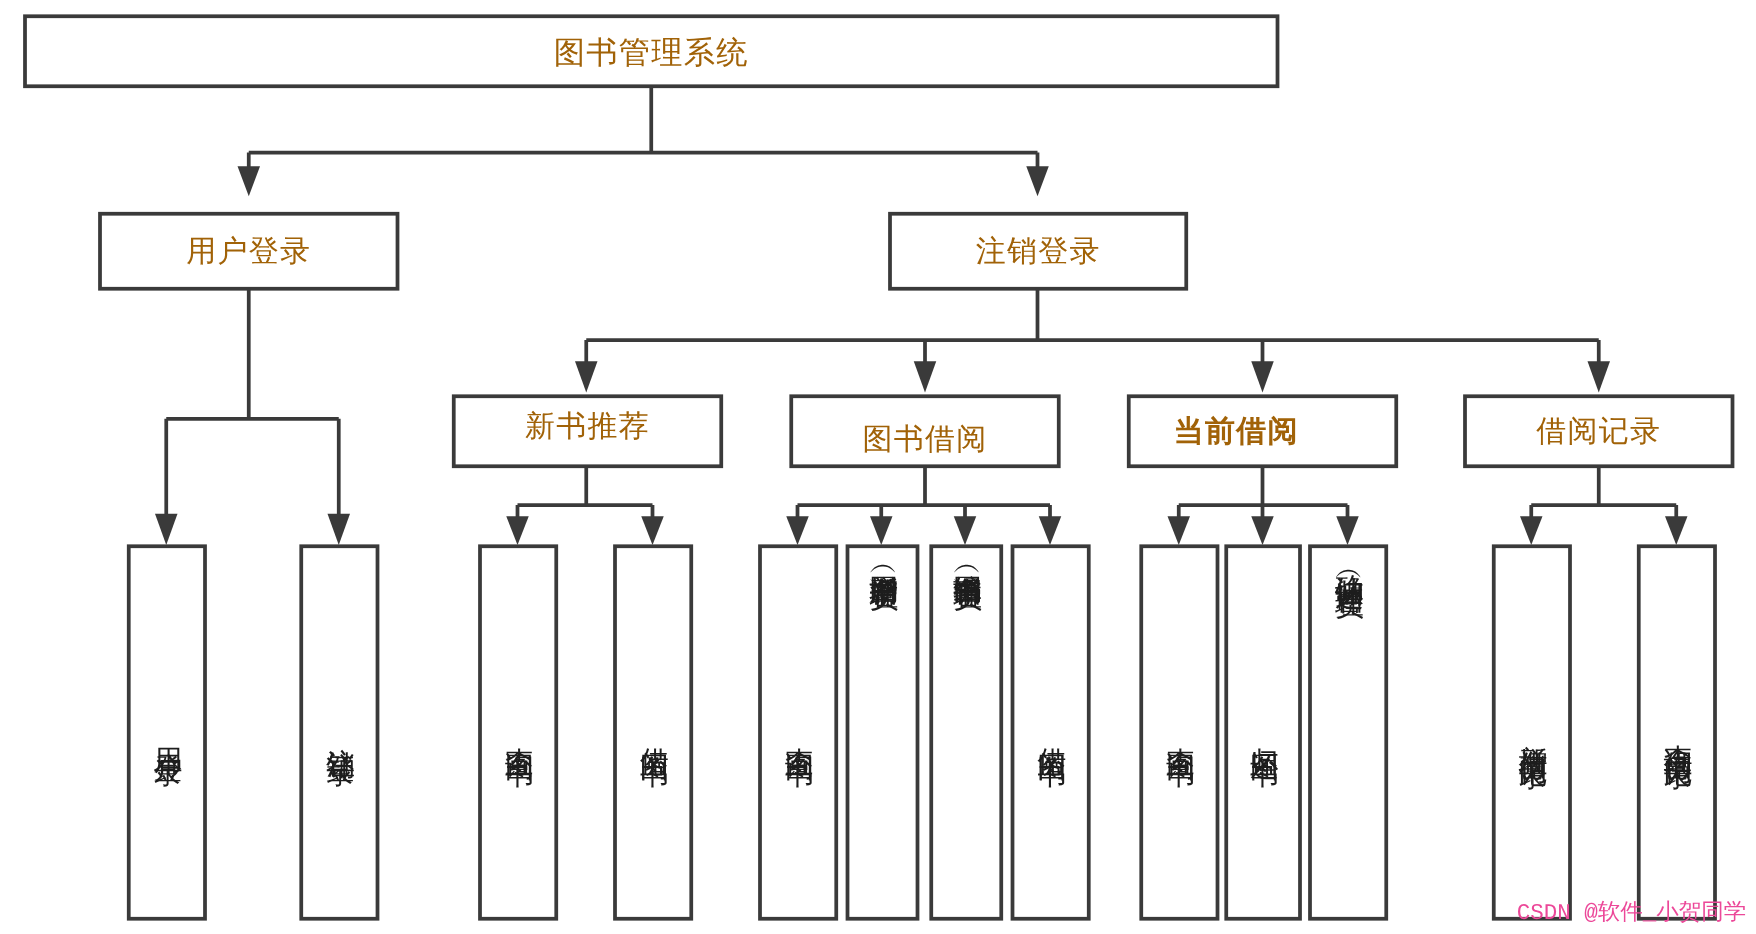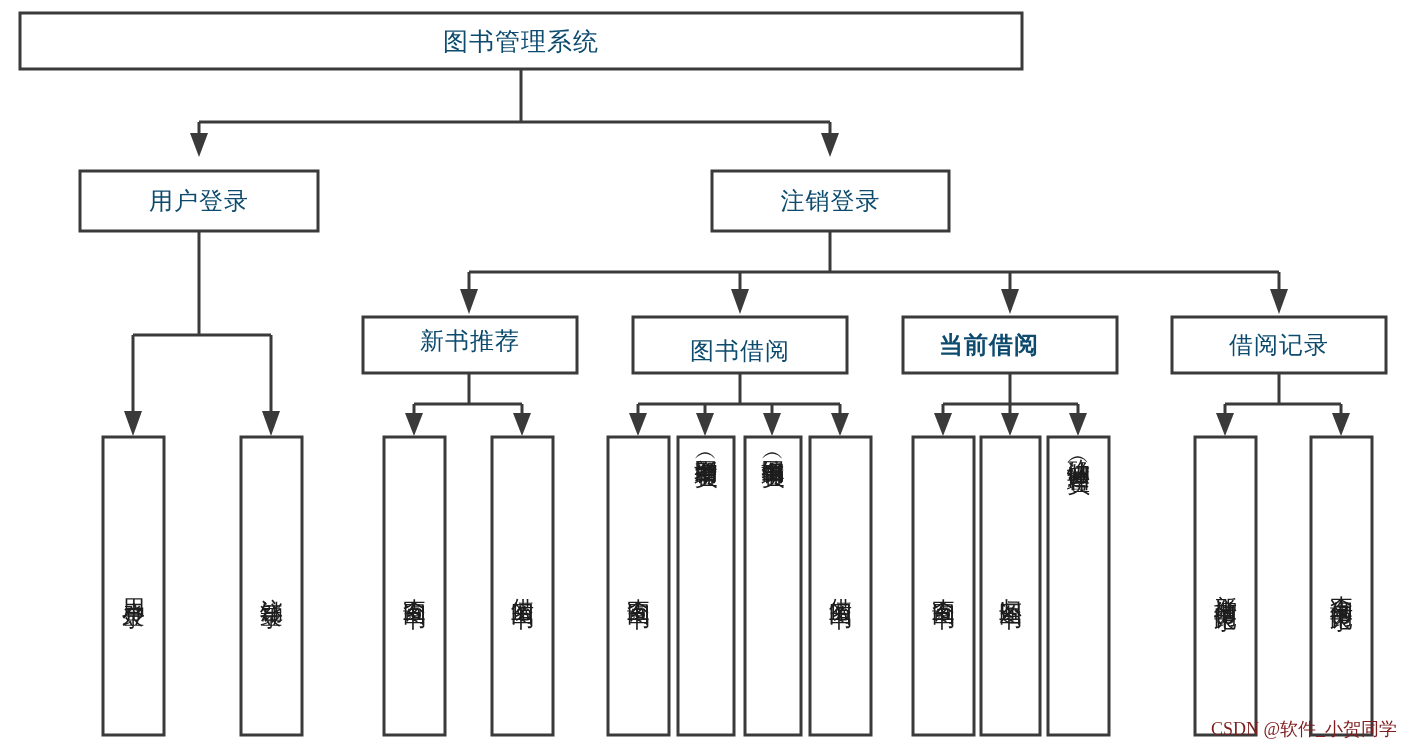--- a/index.html
+++ b/index.html
@@ -59,34 +59,34 @@
   .hlabel-wrap {
     position: absolute;
     display: flex;
     align-items: center;
     justify-content: center;
     pointer-events: none;
   }
   .hlabel-wrap span {
     font-family: "DejaVu Sans", "Liberation Sans", sans-serif;
     font-size: 24px;
-    color: #0c4a6e;
+    color: #a16207;
     letter-spacing: 1px;
     white-space: nowrap;
   }
   .title-label span {
     font-size: 25px;
   }
   .watermark {
     position: absolute;
     right: 8px;
     bottom: 6px;
-    font-family: Liberation Serif, serif;
+    font-family: Liberation Mono, monospace;
     font-size: 18px;
-    color: #7f1d1d;
+    color: #ec4899;
     white-space: nowrap;
     user-select: none;
   }
 </style>
 </head>
 <body>
 
 <div id="diagram-root">
 
   <svg class="diagram-canvas" viewBox="0 0 1405 747">

